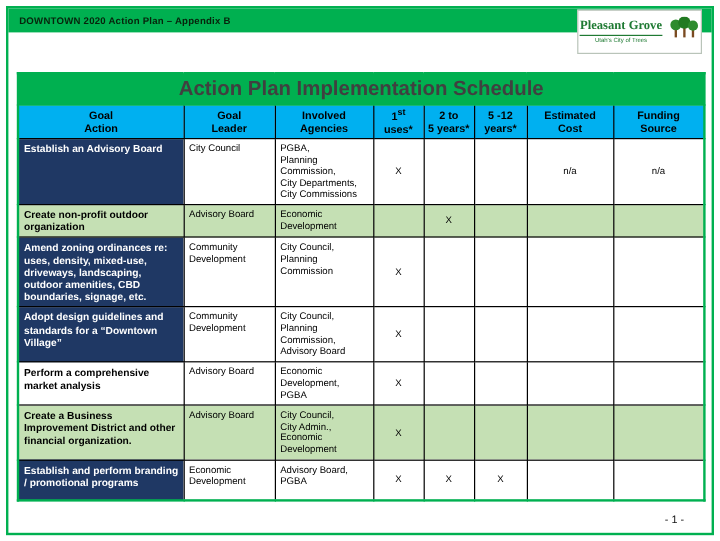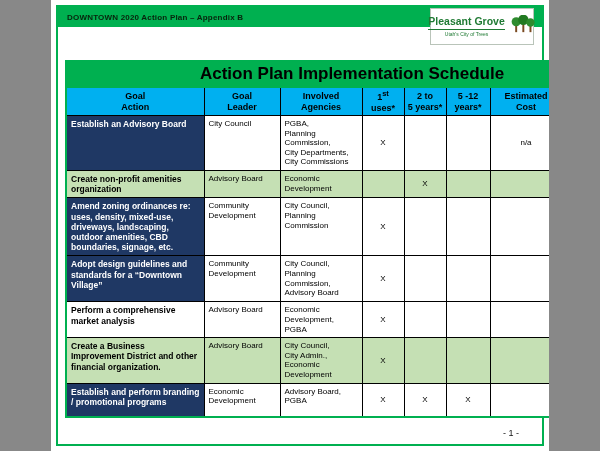--- a/index.html
+++ b/index.html
@@ -1,50 +1,50 @@
 <!DOCTYPE html>
 <html><head>
 <meta charset="utf-8">
 <style>
   * { box-sizing: border-box; margin: 0; padding: 0; }
   html,body { background:#888; }
   body { font-family: "Liberation Sans", sans-serif; }
   .slide{
-    position:relative; width:498px; height:451px; background:#ffffff;
+    position:relative; width:600px; height:451px; background:#ffffff;
     margin:0 auto; overflow:hidden;
   }
   .frame{
     position:absolute; left:5px; top:5px; right:5px; bottom:5px;
     border:2px solid #00B050; pointer-events:none;
   }
   .banner{
     position:absolute; left:7px; top:7px; right:7px; height:20px;
     background:#00B050; display:flex; align-items:center; padding-left:9px;
   }
   .banner-title{ font-size:8px; font-weight:bold; color:#07230c; letter-spacing:.2px; }
   .logo{
     position:absolute; right:15px; top:8px; width:104px; height:37px;
     background:#ffffff; border:1px solid #b9c4b9; z-index:3;
     display:flex; align-items:center; justify-content:center; gap:5px;
   }
   .logo-text{ display:flex; flex-direction:column; align-items:center; }
   .logo-name{
-    font-family:Liberation Sans, sans-serif; font-weight:bold;
+    font-family:Liberation Serif, serif; font-weight:bold;
     color:#1f7a33; font-size:10.5px; line-height:1.05; white-space:nowrap;
     border-bottom:1px solid #1f7a33; padding-bottom:1px;
   }
   .logo-tagline{ font-size:5px; color:#1f7a33; margin-top:1px; }
 
   table.schedule{
     position:absolute; left:14px; top:60px; width:572px;
     border-collapse:collapse; table-layout:fixed;
     border:2px solid #00B050;
   }
   .title-row td{
-    background:#00B050; color:#000000; font-size:17px; font-weight:bold;
+    background:#00B050; color:#404040; font-size:17px; font-weight:bold;
     text-align:center; padding:2px 0 3px 0; border:1px solid #00B050;
     height:24px; vertical-align:middle;
   }
   th{
     background:#00B0F0; color:#000; font-size:9px; font-weight:bold;
     border:1px solid #000; padding:2px 0; text-align:center;
     vertical-align:middle; height:26px; white-space:pre-line; line-height:1.15;
   }
   td{
     border:1px solid #000; font-size:8px; color:#000;
@@ -140,21 +140,21 @@
 Planning Commission,
 City Departments,
 City Commissions</td>
         <td class="c">X</td>
         <td class="c"></td>
         <td class="c"></td>
         <td class="c">n/a</td>
         <td class="c">n/a</td>
       </tr>
       <tr class="r2 row-green">
-        <td class="goal goal-green">Create non-profit amenities organization</td>
+        <td class="goal goal-green">Create non-profit outdoor organization</td>
         <td>Advisory Board</td>
         <td style="white-space:pre-line">Economic Development</td>
         <td class="c"></td>
         <td class="c">X</td>
         <td class="c"></td>
         <td class="c"></td>
         <td class="c"></td>
       </tr>
       <tr class="r3">
         <td class="goal goal-dark">Amend zoning ordinances re: uses, density, mixed-use, driveways, landscaping, outdoor amenities, CBD boundaries, signage, etc.</td>

